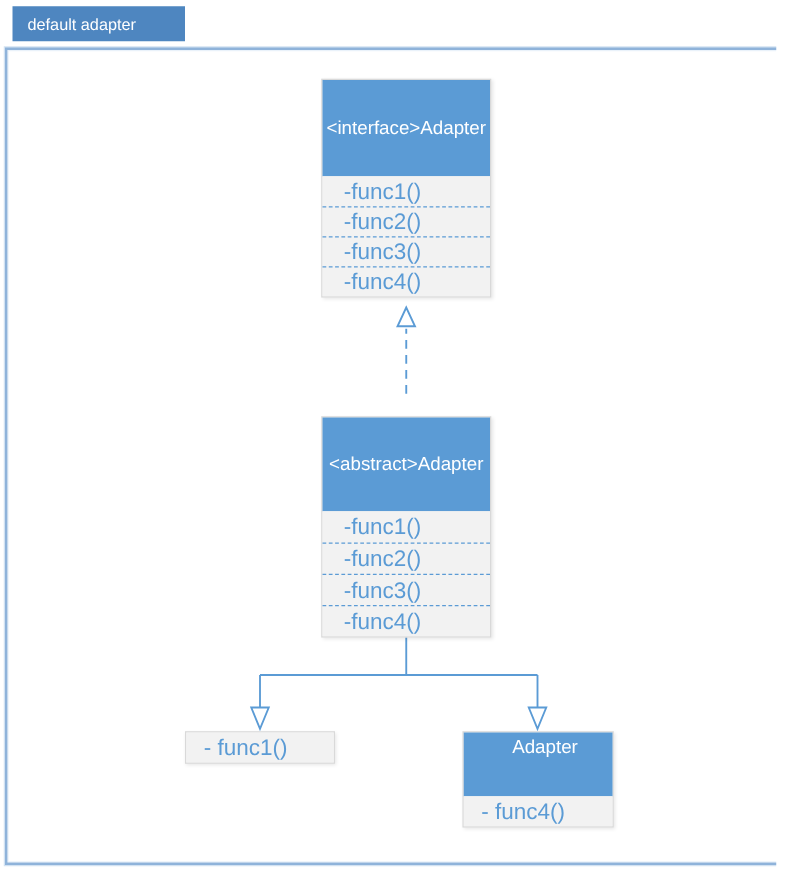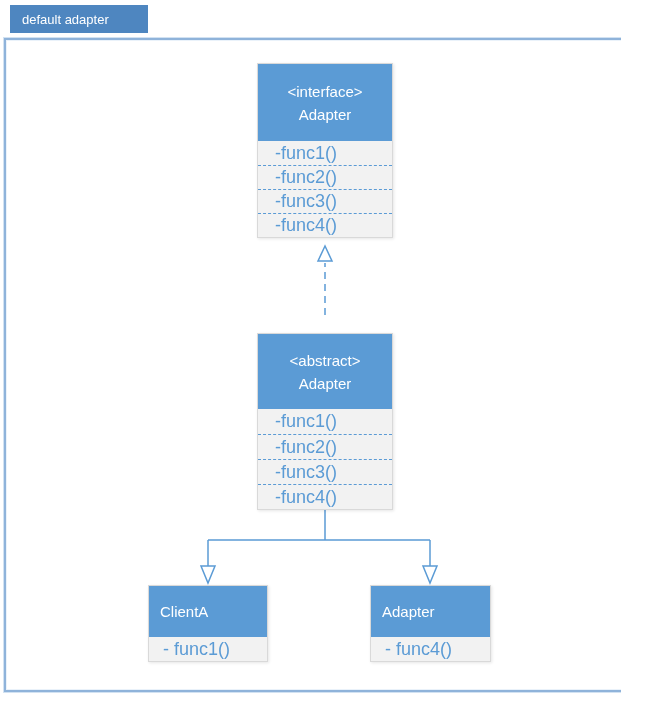--- a/index.html
+++ b/index.html
@@ -27,21 +27,21 @@
   .connectors .edge{stroke:var(--line-blue);stroke-width:1.5;fill:none;}
   .connectors .edge.dashed{stroke-dasharray:7 5;}
   .connectors .head{stroke:var(--line-blue);stroke-width:1.5;fill:var(--white);}
   .uml-box{
     position:absolute;background:var(--body-gray);
     border:1px solid var(--box-border);box-sizing:border-box;
     box-shadow:1px 1px 3px rgba(0,0,0,0.10);
   }
   .uml-head{
     background:var(--header-blue);color:#ffffff;
-    display:flex;flex-direction:column;justify-content:center;align-items:center;
+    display:flex;flex-direction:row;justify-content:center;align-items:center;
     font-size:15px;line-height:23px;box-sizing:border-box;
   }
   .uml-head.client{align-items:flex-start;padding-left:11px;font-size:15px;}
   .uml-body{background:var(--body-gray);}
   .uml-body .m{
     color:var(--text-blue);font-size:18px;display:flex;align-items:center;
     padding-left:17px;box-sizing:border-box;
   }
   .uml-body .m + .m{border-top:1px dashed var(--text-blue);}
   .uml-body.client .m{padding-left:14px;}
@@ -106,23 +106,20 @@
     </div>
     <div class="uml-body">
       <div class="m">-func1()</div>
       <div class="m">-func2()</div>
       <div class="m">-func3()</div>
       <div class="m">-func4()</div>
     </div>
   </div>
 
   <div class="uml-box box-clienta">
-    <div class="uml-head client">
-      <div>ClientA</div>
-    </div>
     <div class="uml-body client">
       <div class="m">- func1()</div>
     </div>
   </div>
 
   <div class="uml-box box-clientb">
     <div class="uml-head client">
       <div>Adapter</div>
     </div>
     <div class="uml-body client">

